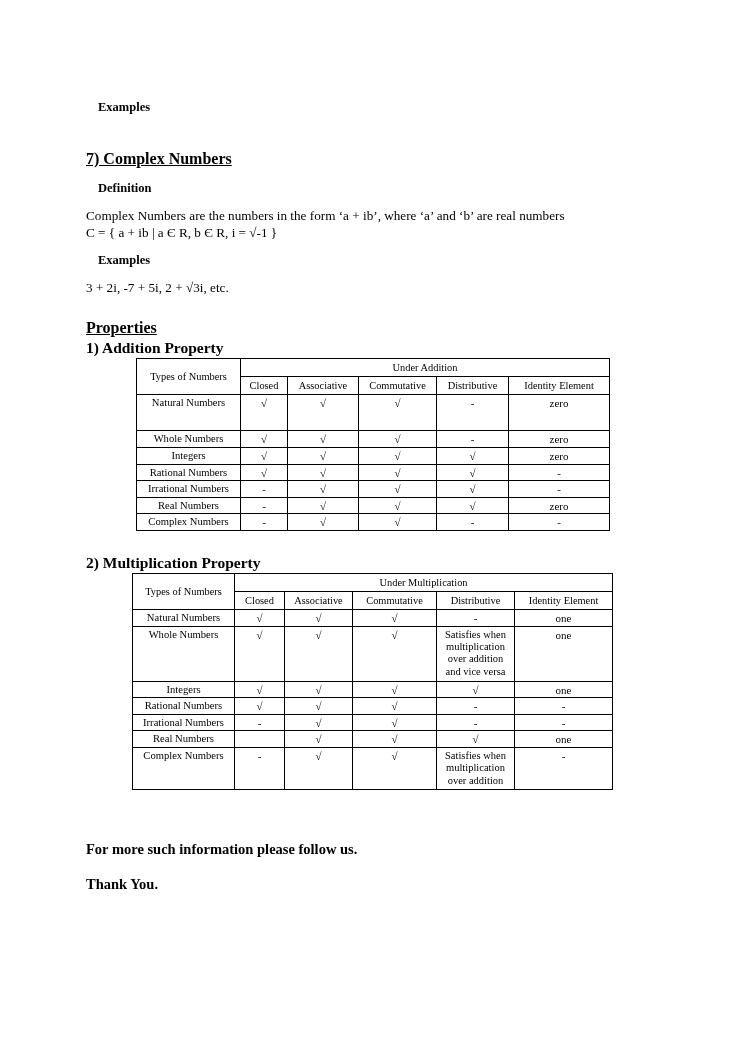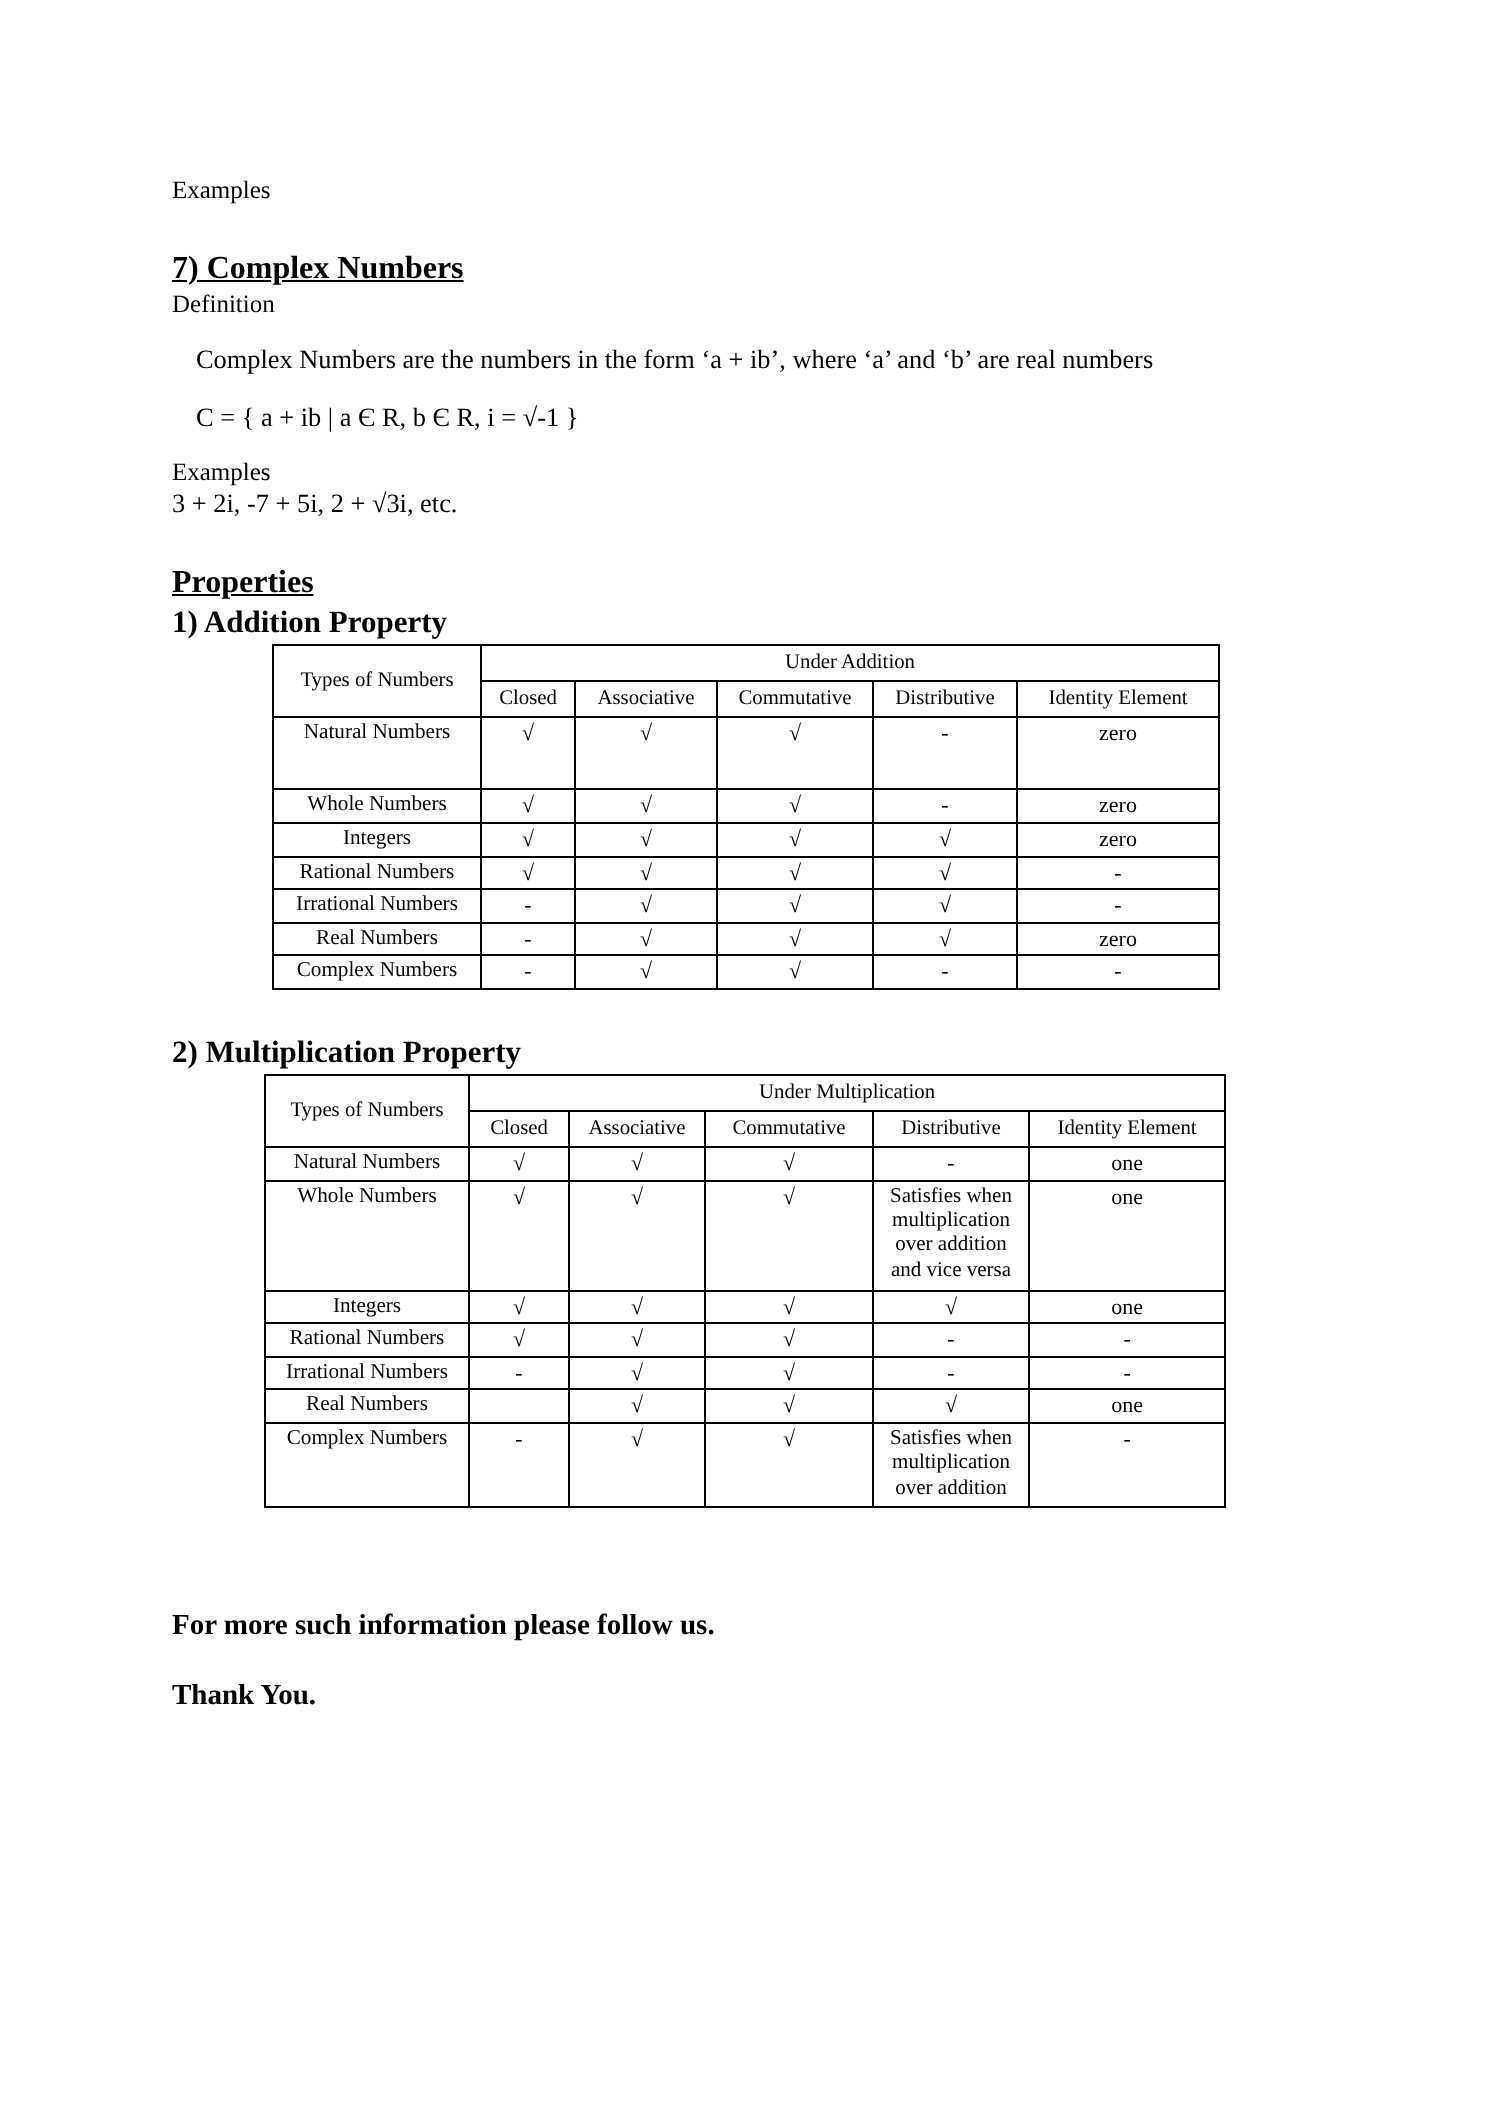--- a/index.html
+++ b/index.html
@@ -24,35 +24,35 @@
   }
   .content {
     position: absolute;
     left: 86px;
     top: 88px;
     width: 575px;
   }
 
   
   .h-bold {
-    font-weight: normal;
+    font-weight: bold;
     font-size: 12.5px;
     line-height: 15px;
-    margin: 0;
+    margin: 12px;
   }
   .body-line {
     font-size: 13.2px;
     line-height: 16.2px;
     margin: 0;
     white-space: nowrap;
   }
   .body-para {
     font-size: 13.2px;
     line-height: 16.6px;
-    margin: 12px;
+    margin: 0;
   }
   .h2 {
     font-weight: bold;
     font-size: 16px;
     line-height: 20px;
     margin: 0;
     text-decoration: underline;
   }
   .h2b {
     font-weight: bold;

